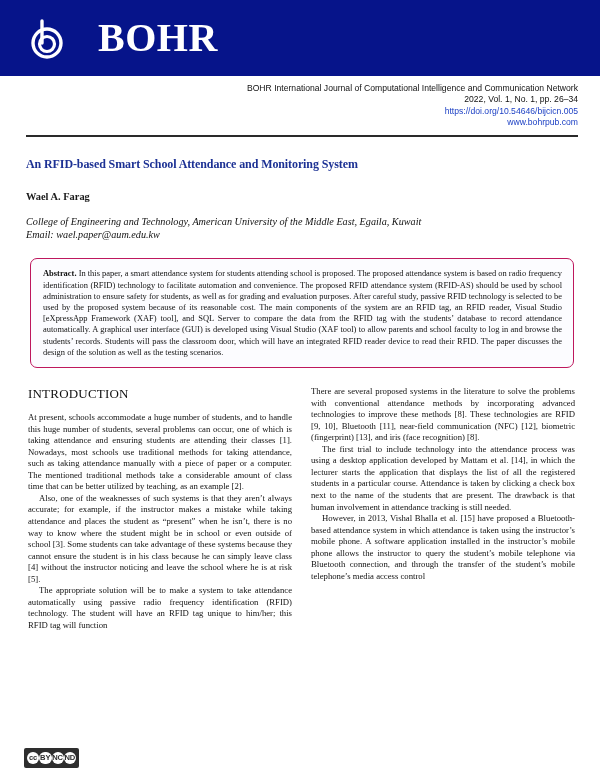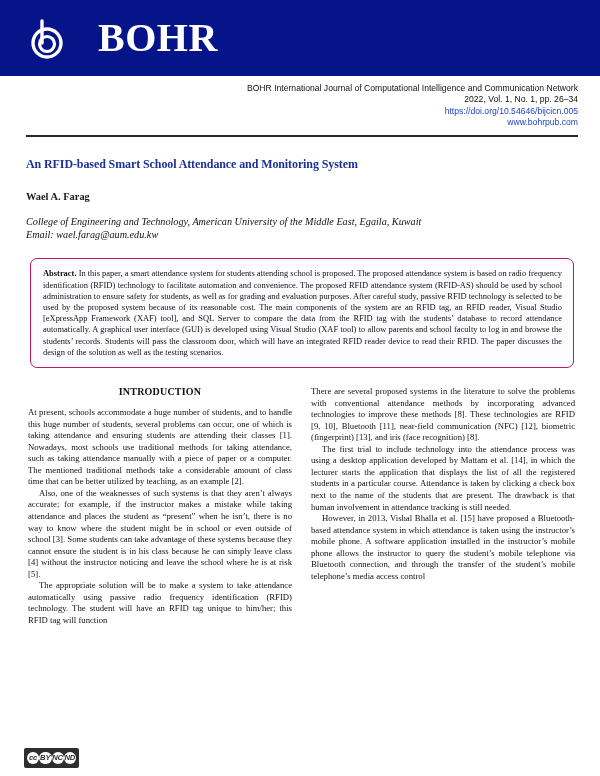--- a/index.html
+++ b/index.html
@@ -116,47 +116,45 @@
   .columns {
     margin: 18px 24px 0 28px;
     display: flex;
     gap: 19px;
   }
   .col {
     width: 264px;
   }
   .section-head {
     font-family: "Liberation Serif", serif;
-    font-weight: bold;
-    font-size: 10px;
+    font-weight: normal;
+    font-size: 13px;
     letter-spacing: 0.2px;
     margin: 0 0 10px 0;
     color: #111111;
-    text-align: center;
   }
   .body-p {
     margin: 0;
     font-size: 8.7px;
     line-height: 11.55px;
     text-align: justify;
     color: #121212;
     hyphens: none;
   }
   .body-p + .body-p {
     text-indent: 11px;
   }
 
   
   .footer {
     position: absolute;
     left: 0;
     bottom: 0;
     width: 496px;
     height: 46px;
-    font-style: italic;
   }
   .cc-badge {
     position: absolute;
     left: 24px;
     bottom: 8px;
     width: 55px;
     height: 20px;
     background: #2e2e2e;
     border-radius: 2px;
     display: flex;
@@ -211,21 +209,21 @@
   <div class="doi">https://doi.org/10.54646/bijcicn.005</div>
   <div class="site">www.bohrpub.com</div>
 </div>
 
 <div class="rule-top"></div>
 
 <div class="title">An RFID-based Smart School Attendance and Monitoring System</div>
 <div class="author">Wael A. Farag</div>
 <div class="affil">
   <div>College of Engineering and Technology, American University of the Middle East, Egaila, Kuwait</div>
-  <div>Email: wael.farag@aum.edu.kw</div>
+  <div>Email: wael.paper@aum.edu.kw</div>
 </div>
 
 <div class="abstract-box">
   <p class="abstract-p"><b>Abstract.</b> <span>In this paper, a smart attendance system for students attending school is proposed. The proposed attendance system is based on radio frequency identification (RFID) technology to facilitate automation and convenience. The proposed RFID attendance system (RFID-AS) should be used by school administration to ensure safety for students, as well as for grading and evaluation purposes. After careful study, passive RFID technology is selected to be used by the proposed system because of its reasonable cost. The main components of the system are an RFID tag, an RFID reader, Visual Studio [eXpressApp Framework (XAF) tool], and SQL Server to compare the data from the RFID tag with the students’ database to record attendance automatically. A graphical user interface (GUI) is developed using Visual Studio (XAF tool) to allow parents and school faculty to log in and browse the students’ records. Students will pass the classroom door, which will have an integrated RFID reader device to read their RFID. The paper discusses the design of the solution as well as the testing scenarios.</span></p>
 </div>
 
 <div class="columns">
   <div class="col">
     <div class="section-head">INTRODUCTION</div>
     <p class="body-p">At present, schools accommodate a huge number of students, and to handle this huge number of students, several problems can occur, one of which is taking attendance and ensuring students are attending their classes [1]. Nowadays, most schools use traditional methods for taking attendance, such as taking attendance manually with a piece of paper or a computer. The mentioned traditional methods take a considerable amount of class time that can be better utilized by teaching, as an example [2].</p>

